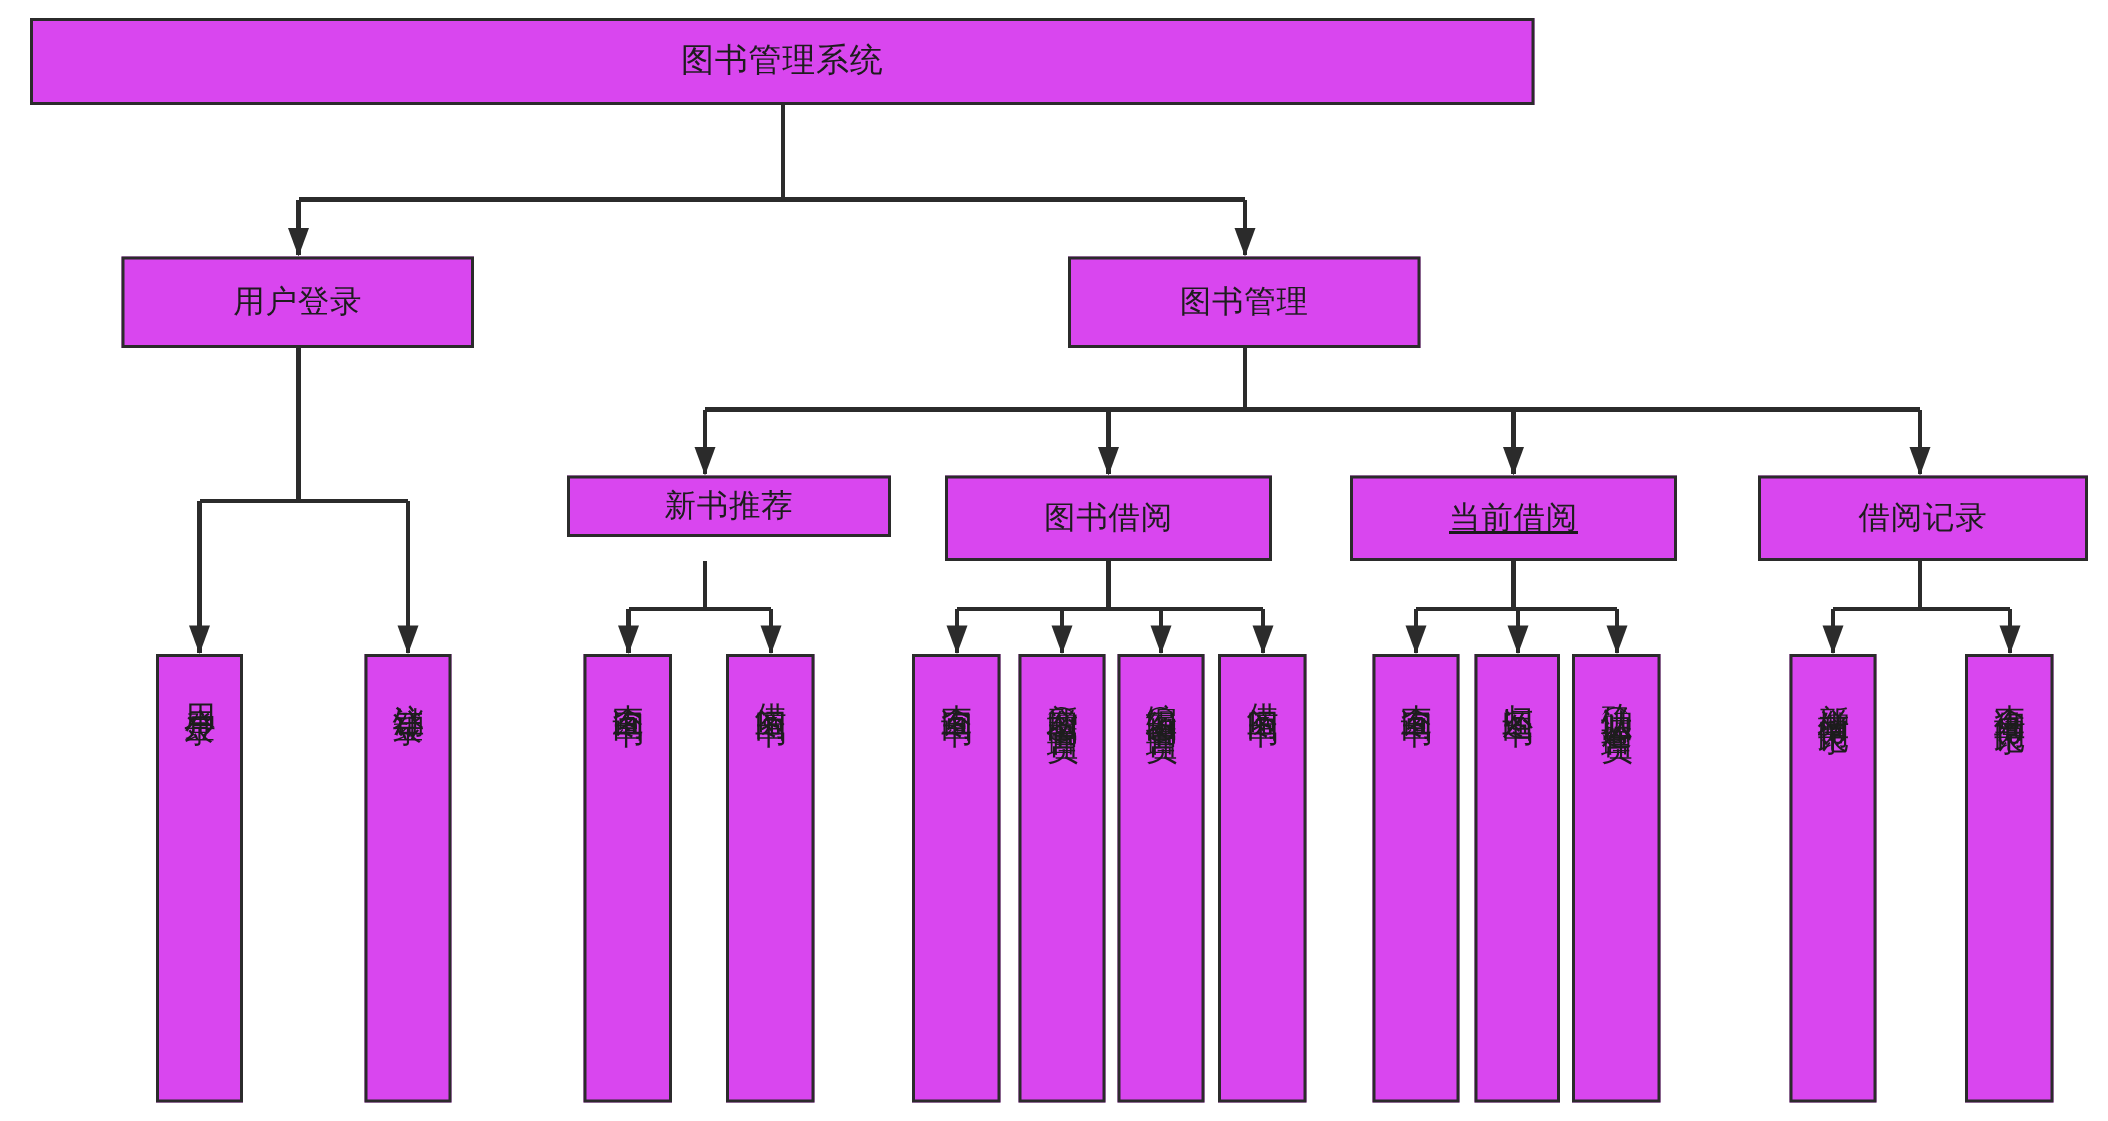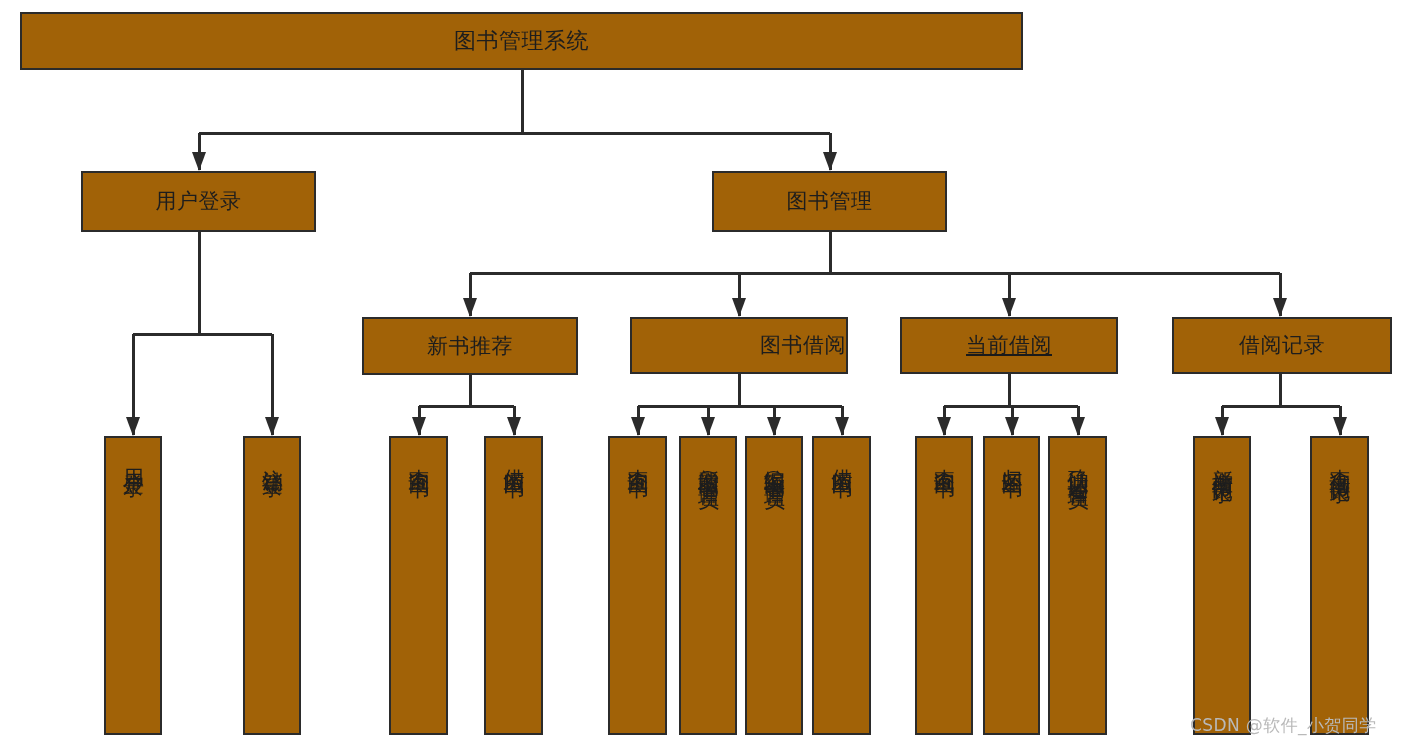--- a/index.html
+++ b/index.html
@@ -23,21 +23,21 @@
     position: absolute;
     left: 0;
     top: 0;
     width: 1405px;
     height: 747px;
     pointer-events: none;
   }
   .node {
     position: absolute;
     box-sizing: border-box;
-    background: #a16207;
+    background: #d946ef;
     border: 2.5px solid #2b2b2b;
     display: flex;
     align-items: center;
     justify-content: center;
     z-index: 2;
   }
   .node .label {
     font-size: 21px;
     line-height: 1.18;
     letter-spacing: 0.5px;
@@ -129,24 +129,24 @@
   <div id="nodes-layer">
       <div class="node horizontal root" style="left: 20px; top: 12px; width: 1003px; height: 58px;">
         <span class="label">图书管理系统</span>
       </div>
       <div class="node horizontal" style="left: 81px; top: 171px; width: 235px; height: 61px;">
         <span class="label">用户登录</span>
       </div>
       <div class="node horizontal" style="left: 712px; top: 171px; width: 235px; height: 61px;">
         <span class="label">图书管理</span>
       </div>
-      <div class="node horizontal" style="left: 362px; top: 317px; width: 216px; height: 58px;">
+      <div class="node horizontal" style="left: 378px; top: 317px; width: 216px; height: 41px;">
         <span class="label">新书推荐</span>
       </div>
-      <div class="node horizontal" style="left: 630px; top: 317px; width: 218px; height: 57px; justify-content: flex-end;">
+      <div class="node horizontal" style="left: 630px; top: 317px; width: 218px; height: 57px;">
         <span class="label">图书借阅</span>
       </div>
       <div class="node horizontal" style="left: 900px; top: 317px; width: 218px; height: 57px; text-decoration: underline;">
         <span class="label">当前借阅</span>
       </div>
       <div class="node horizontal" style="left: 1172px; top: 317px; width: 220px; height: 57px;">
         <span class="label">借阅记录</span>
       </div>
       <div class="node vertical" style="left: 104px; top: 436px; width: 58px; height: 299px;">
         <span class="label">用户登录</span>
@@ -181,14 +181,13 @@
       <div class="node vertical" style="left: 1048px; top: 436px; width: 59px; height: 299px;">
         <span class="label">确认归还（管理员）</span>
       </div>
       <div class="node vertical" style="left: 1193px; top: 436px; width: 58px; height: 299px;">
         <span class="label">新增借阅记录</span>
       </div>
       <div class="node vertical" style="left: 1310px; top: 436px; width: 59px; height: 299px;">
         <span class="label">查询借阅记录</span>
       </div>
     </div>
-  <div class="watermark">CSDN @软件_小贺同学</div>
 </div>
 
 </body></html>

